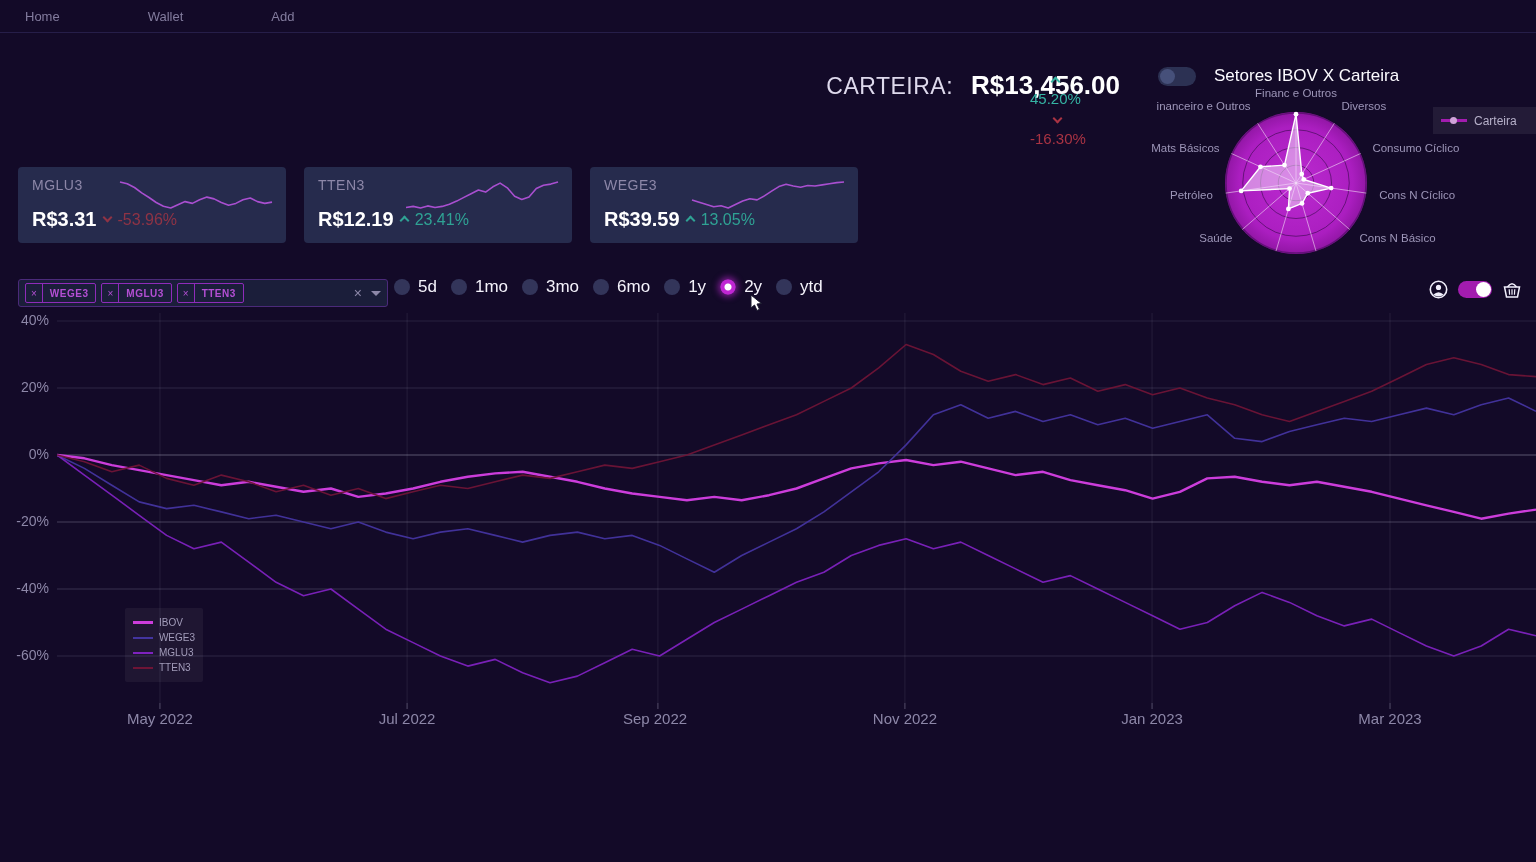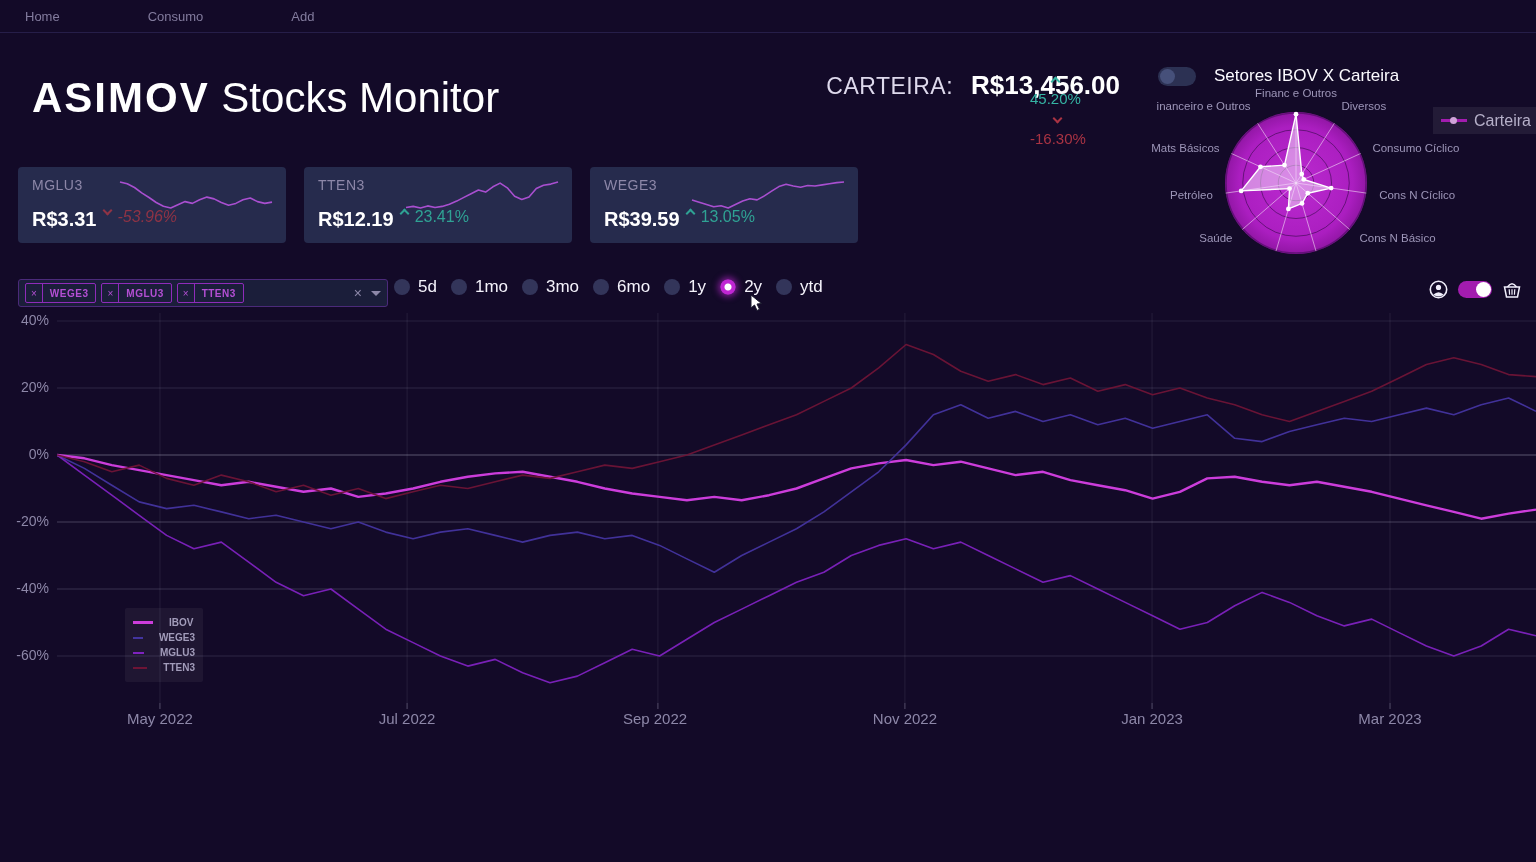--- a/index.html
+++ b/index.html
@@ -32,30 +32,30 @@
   
   .setores{position:absolute;left:1158px;top:66px;display:flex;align-items:center;gap:18px;}
   .tog{width:38px;height:19px;border-radius:10px;background:#2c3153;position:relative;cursor:pointer;}
   .tog .knob{position:absolute;left:2px;top:2px;width:15px;height:15px;border-radius:50%;background:#46507a;}
   .setores .lbl{font-size:17px;color:#fcfbff;font-weight:500;}
   .radar-wrap{position:absolute;left:1136px;top:86px;width:400px;height:178px;}
   .radar-legend{position:absolute;left:1433px;top:107px;width:103px;height:27px;background:rgba(255,255,255,.07);
       display:flex;align-items:center;gap:7px;padding-left:8px;box-sizing:border-box;cursor:pointer;}
   .radar-legend .mk{width:26px;height:3px;background:#a21caf;position:relative;}
   .radar-legend .mk:before{content:"";position:absolute;left:9px;top:-2px;width:7px;height:7px;border-radius:50%;background:#cfa3d8;}
-  .radar-legend .tx{font-size:16px;color:#b6b0c9;}
+  .radar-legend .tx{font-size:12px;color:#b6b0c9;}
   
   .card{position:absolute;top:167px;width:268px;height:76px;background:#262b4d;border-radius:4px;
         padding:10px 14px;box-sizing:border-box;cursor:pointer;}
   .card .tick{font-size:14px;color:#8d87a8;letter-spacing:.5px;}
   .card .spark{position:absolute;right:10px;top:8px;}
-  .card .price-row{position:absolute;left:14px;bottom:12px;display:flex;gap:6px;}
+  .card .price-row{position:absolute;left:14px;bottom:12px;display:flex;align-items:center;gap:6px;}
   .card .price{font-size:20px;font-weight:700;color:#ffffff;}
   .card .pct{font-size:16px;}
-  .up-t{color:#2fa294;} .dn-r{color:#8f3345;font-style:italic;}
+  .up-t{color:#2fa294;} .dn-r{color:#8f3345;}
   
   .mselect{position:absolute;left:18px;top:279px;width:370px;height:28px;background:#1b1e3a;
       border:1px solid #4b2a7a;border-radius:3px;display:flex;align-items:center;gap:5px;
       padding:0 6px;box-sizing:border-box;cursor:pointer;}
   .tag{display:inline-flex;align-items:stretch;border:1px solid #8e2bba;border-radius:2px;height:18px;}
   .tag .x{display:flex;align-items:center;padding:0 5px;border-right:1px solid #8e2bba;color:#b44fd4;font-size:10px;cursor:pointer;}
   .tag .tl{display:flex;align-items:center;padding:0 7px;color:#b44fd4;font-size:10px;font-weight:700;letter-spacing:.5px;}
   .ms-right{margin-left:auto;display:flex;align-items:center;gap:9px;}
   .ms-clear{color:#8d87a8;font-size:14px;line-height:1;cursor:pointer;}
   .ms-caret{width:0;height:0;border-left:5px solid transparent;border-right:5px solid transparent;border-top:5px solid #8d87a8;cursor:pointer;}
@@ -68,39 +68,36 @@
   .tog-on{width:34px;height:17px;border-radius:9px;background:#a21caf;position:relative;cursor:pointer;}
   .tog-on .knob{position:absolute;right:1px;top:1px;width:15px;height:15px;border-radius:50%;background:#ffffff;}
   
   .ylabels{position:absolute;left:0;top:313px;width:49px;height:400px;}
   .ylabels div{position:absolute;right:0;width:49px;text-align:right;font-size:14px;color:#8d87a8;}
   .plot{position:absolute;left:57px;top:313px;width:1479px;height:398px;}
   .xlabels{position:absolute;left:0;top:710px;width:1536px;height:20px;}
   .xlabels div{position:absolute;width:100px;text-align:center;font-size:15px;color:#8d87a8;}
   .legend{position:absolute;left:125px;top:608px;width:78px;background:rgba(255,255,255,.05);
       border-radius:2px;padding:7px 8px;box-sizing:border-box;}
-  .legend .li{display:flex;align-items:center;gap:16px;height:15px;cursor:pointer;font-weight:bold;}
+  .legend .li{display:flex;align-items:center;gap:6px;height:15px;cursor:pointer;}
   .legend .lm{width:20px;height:0;border-top-style:solid;}
   .legend .lt{font-size:10px;color:#a29cba;}
   .cursor{position:absolute;left:750px;top:294px;}
 </style>
 </head>
 <body>
 
 <div class="app">
 
   <div class="nav" id="nav">
       <span>Home</span>
-      <span>Consumo</span>
+      <span>Wallet</span>
       <span>Add</span>
     </div>
 
-  <div class="title">
-    <span class="brand">ASIMOV</span><span class="rest"> Stocks Monitor</span>
-  </div>
 
   <div class="pf">
     <div class="row row1">
       <span class="lab">CARTEIRA:</span>
       <span class="val">R$13,456.00</span>
     </div>
     <div class="pf-change ch-cart">
       <span class="chev up"></span>
       <span>45.20%</span>
     </div>

